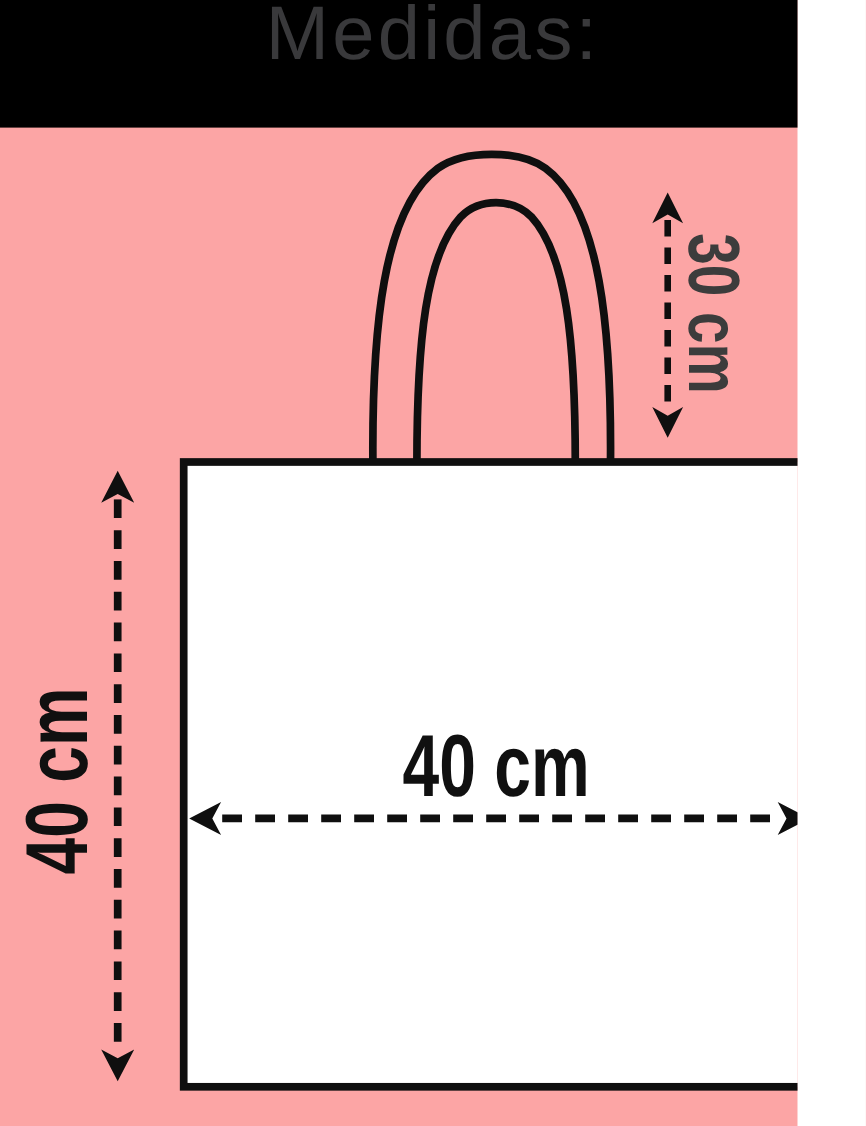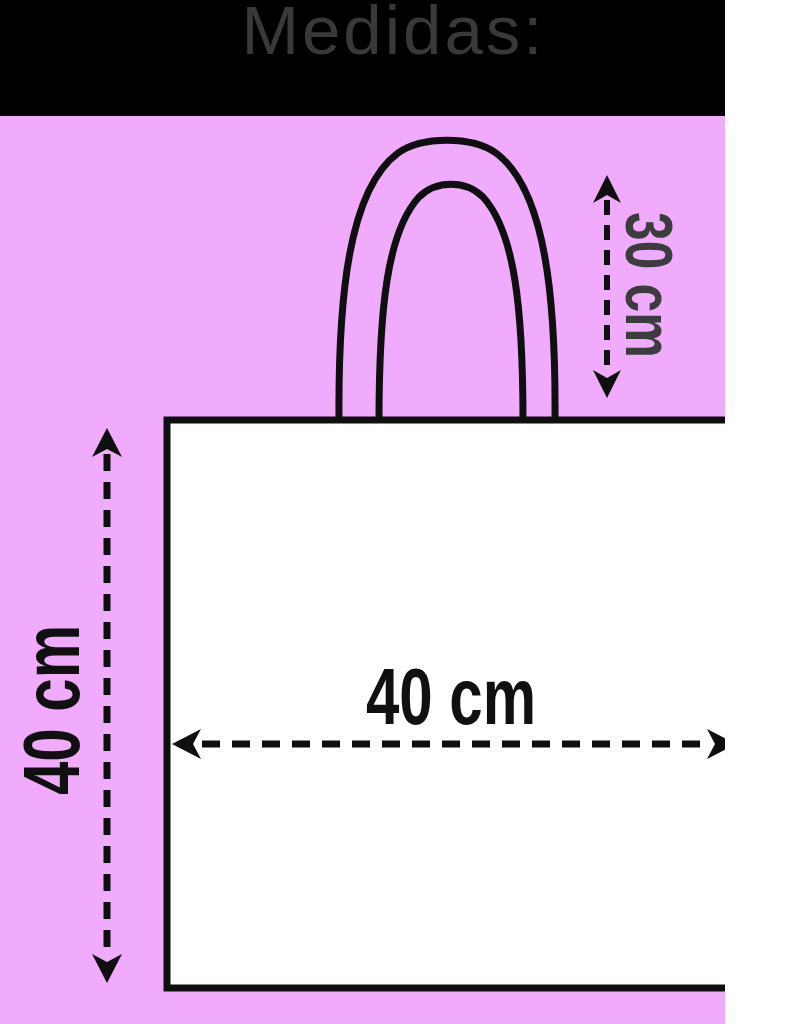--- a/index.html
+++ b/index.html
@@ -1,20 +1,20 @@
 <!DOCTYPE html>
 <html><head>
 <meta charset="utf-8">
 <style>
   html, body { margin: 0; padding: 0; background: #ffffff; }
   .page {
     position: relative;
     width: 725px;
     height: 1024px;
-    background: #f0abfc;
+    background: #fca5a5;
     overflow: hidden;
     font-family: "Liberation Sans", sans-serif;
   }
   .hdr {
     position: absolute;
     left: 0; top: 0;
     width: 787px; height: 116px;
     background: #000000;
     overflow: hidden;
   }

